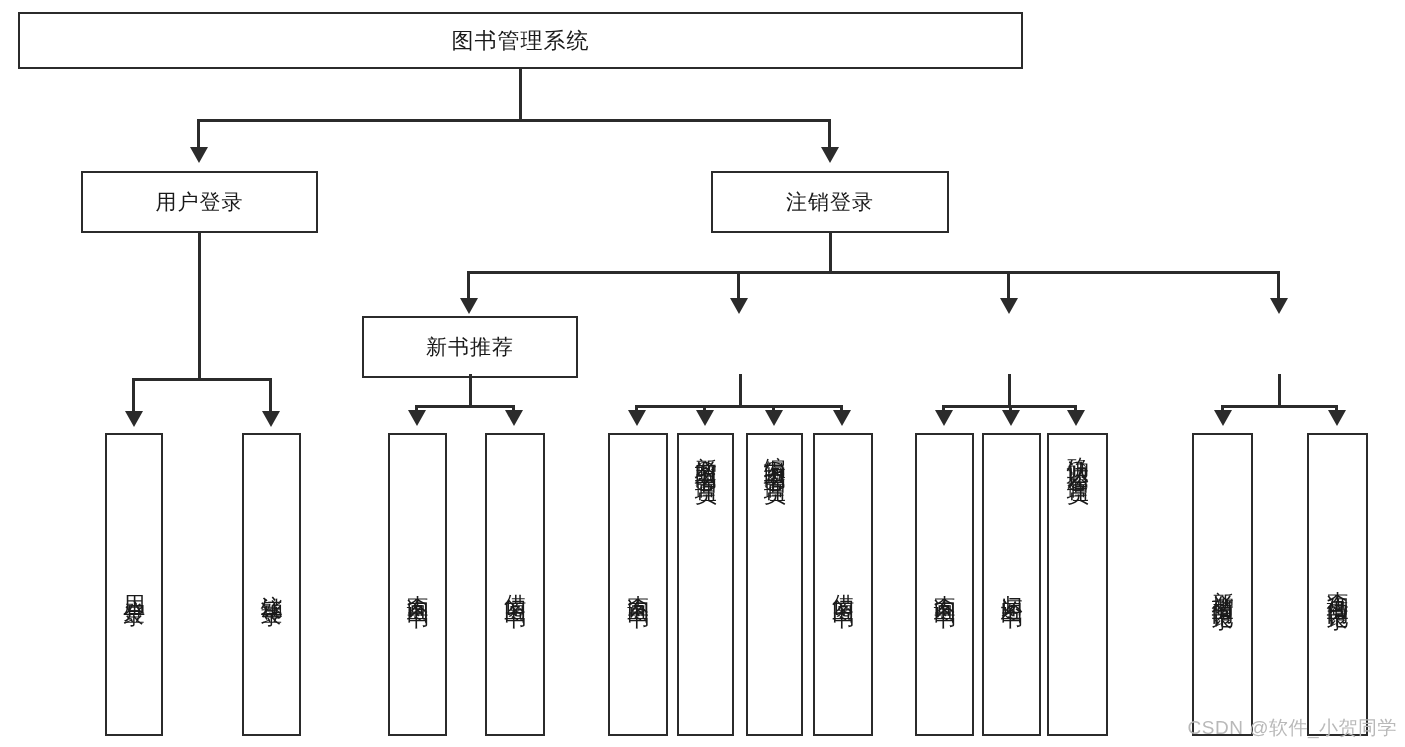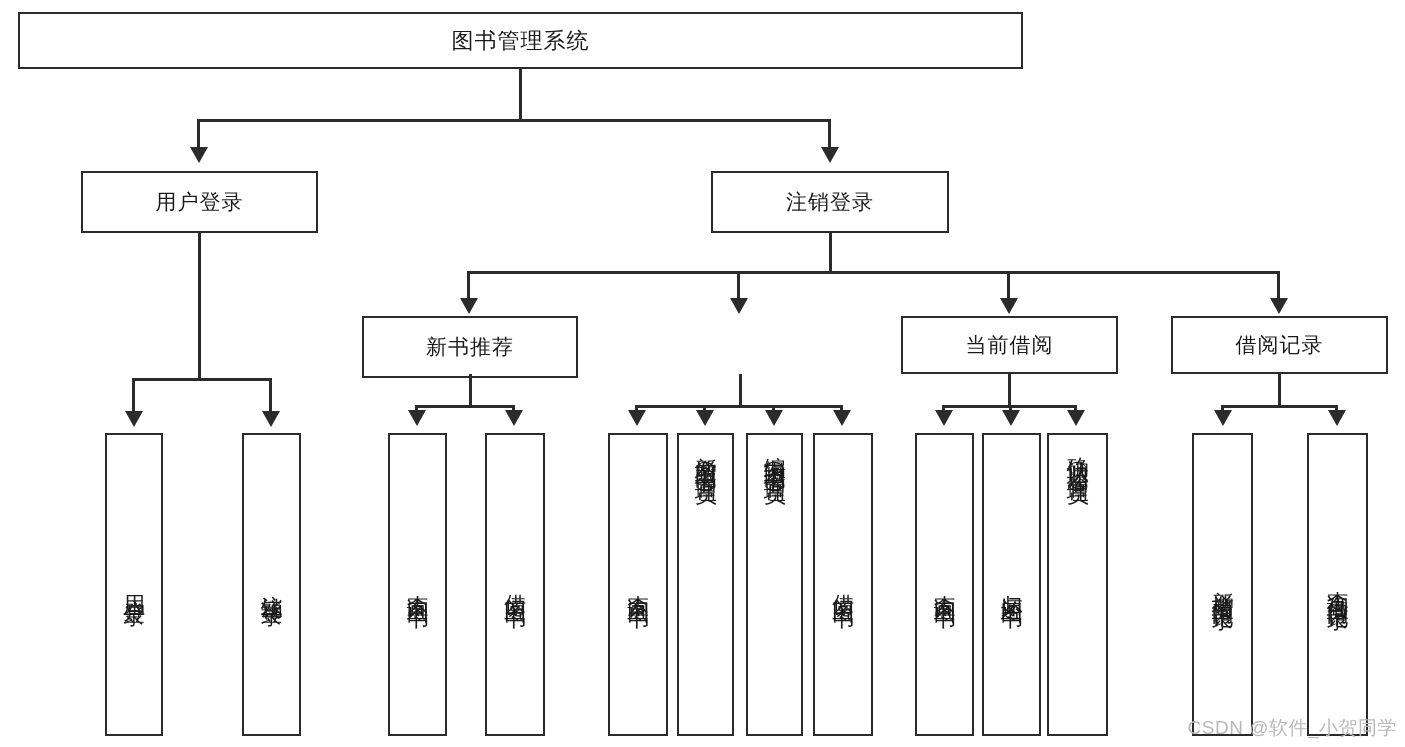--- a/index.html
+++ b/index.html
@@ -118,26 +118,20 @@
   <div class="vline" style="left:737px;top:271px;width:3px;height:27px;"></div>
   <div class="arrow" style="left:730px;top:298px;"></div>
   <div class="vline" style="left:1007px;top:271px;width:3px;height:27px;"></div>
   <div class="arrow" style="left:1000px;top:298px;"></div>
   <div class="vline" style="left:1277px;top:271px;width:3px;height:27px;"></div>
   <div class="arrow" style="left:1270px;top:298px;"></div>
 
   <div class="node" style="left:362px;top:316px;width:216px;height:62px;">
     <span class="label">新书推荐</span>
   </div>
-  <div class="node" style="left:901px;top:316px;width:217px;height:58px;">
-    <span class="label">当前借阅</span>
-  </div>
-  <div class="node" style="left:1171px;top:316px;width:217px;height:58px;">
-    <span class="label">借阅记录</span>
-  </div>
 
   <div class="vline" style="left:469px;top:374px;width:3px;height:33px;"></div>
   <div class="hline" style="left:415px;top:405px;width:100px;height:3px;"></div>
   <div class="vline" style="left:415px;top:405px;width:3px;height:7px;"></div>
   <div class="arrow" style="left:408px;top:410px;"></div>
   <div class="vline" style="left:512px;top:405px;width:3px;height:7px;"></div>
   <div class="arrow" style="left:505px;top:410px;"></div>
 
   <div class="vline" style="left:739px;top:374px;width:3px;height:33px;"></div>
   <div class="hline" style="left:635px;top:405px;width:208px;height:3px;"></div>

